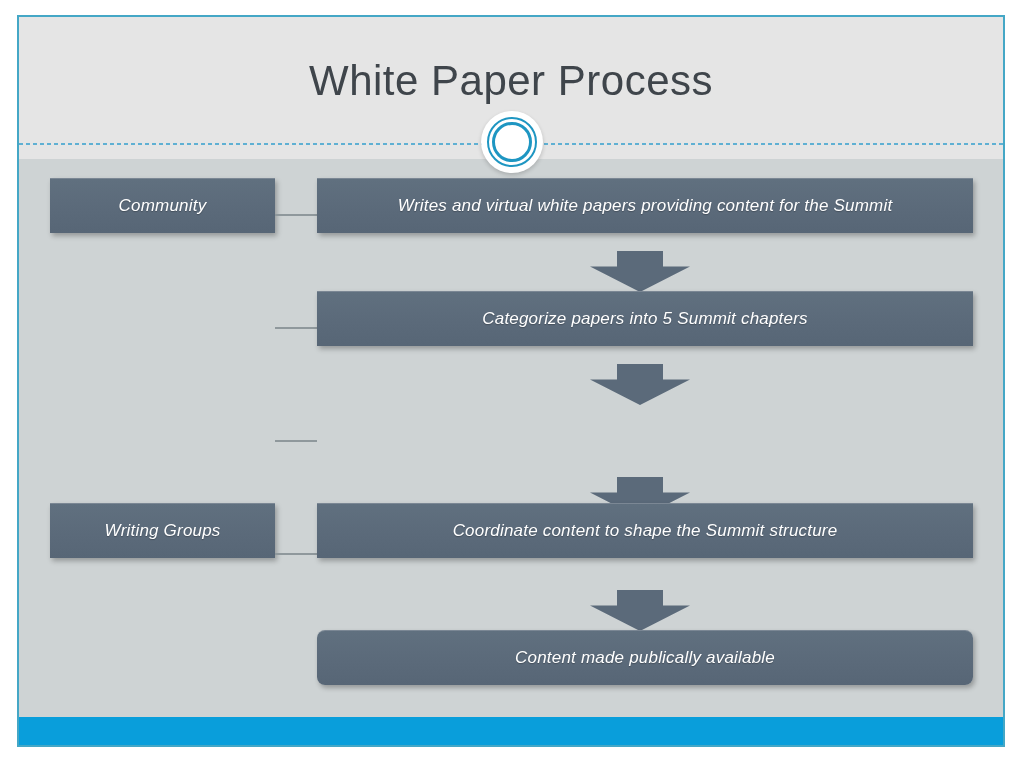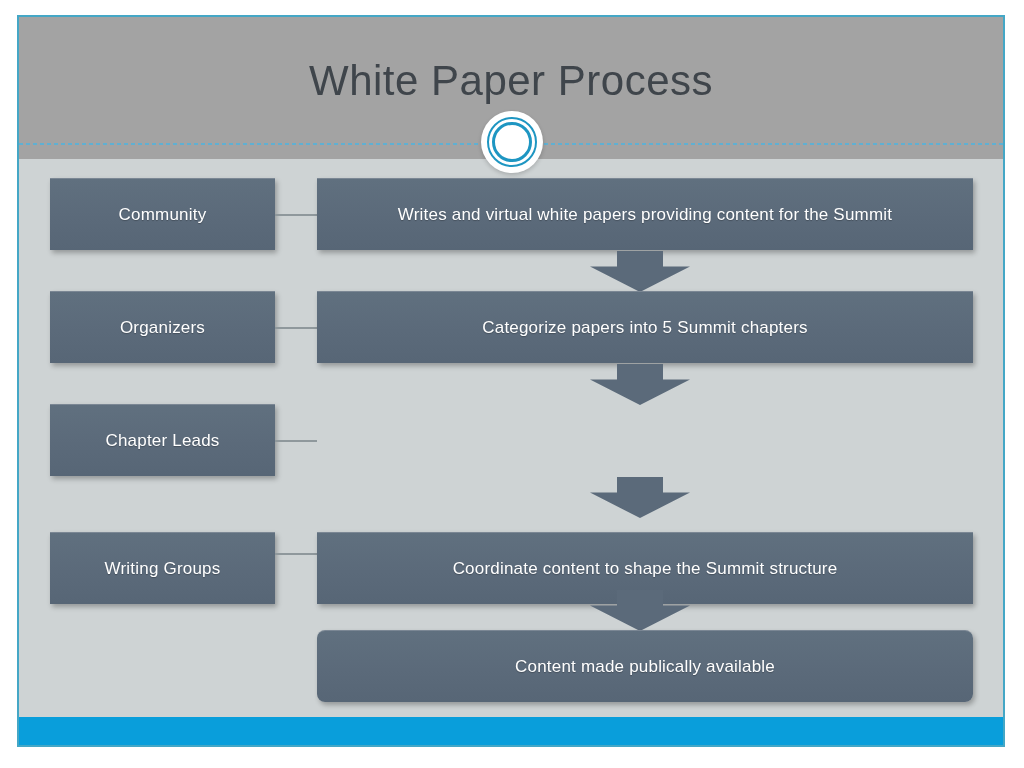--- a/index.html
+++ b/index.html
@@ -4,21 +4,21 @@
 <style>
   * { margin:0; padding:0; box-sizing:border-box; }
   html,body { width:1024px; height:768px; background:#ffffff; font-family:"Liberation Sans", sans-serif; }
   .page { position:relative; width:1024px; height:768px; background:#ffffff; overflow:hidden; }
 
   .slide {
     position:absolute; left:17px; top:15px; width:988px; height:732px;
     background:#ffffff; border:2px solid #44a7c6;
   }
 
-  .header { position:absolute; left:0; top:0; width:100%; height:142px; background:#a3a3a3; }
+  .header { position:absolute; left:0; top:0; width:100%; height:142px; background:#e5e5e5; }
   .title {
     position:absolute; left:0; top:40px; width:100%;
     text-align:center; font-size:42px; font-weight:500; letter-spacing:0.5px;
     color:#3f454b;
   }
 
   .dashed-line {
     position:absolute; left:0; top:126px; width:100%; height:2px;
     background:repeating-linear-gradient(90deg,#5fb0d3 0 4px, transparent 4px 7px);
   }
@@ -33,41 +33,42 @@
     box-shadow:0 2px 4px rgba(0,0,0,0.18);
     display:flex; align-items:center; justify-content:center;
   }
   .ring-outer {
     width:50px; height:50px; border:2px solid #1e96c2; border-radius:50%;
     display:flex; align-items:center; justify-content:center;
   }
   .ring-inner { width:40px; height:40px; border:3px solid #1e96c2; border-radius:50%; }
 
   .actor-box, .action-box {
-    position:absolute; height:72px;
+    position:absolute; height:55px;
     background:linear-gradient(180deg,#60707f 0%, #5b6a7a 55%, #576676 100%);
     border-top:1px solid rgba(255,255,255,0.22);
     box-shadow:2px 3px 5px rgba(0,0,0,0.28);
     color:#ffffff; display:flex; align-items:center; justify-content:center;
     text-align:center; font-size:17px; letter-spacing:0.2px;
     text-shadow:0 1px 1px rgba(0,0,0,0.25);
+    font-style:italic;
   }
   .actor-box  { left:31px;  width:225px; }
   .action-box { left:298px; width:656px; padding:0 20px; }
 
   .connector { position:absolute; left:256px; width:42px; height:2px; background:#8f989c; }
 
   .flow-arrow {
     position:absolute; left:571px; width:100px; height:41px;
     background:#5b6a7a;
     clip-path:polygon(27% 0, 73% 0, 73% 38%, 100% 38%, 50% 100%, 0 38%, 27% 38%);
     filter:drop-shadow(2px 2px 2px rgba(0,0,0,0.22));
   }
 
-  .r0 { top:161px; } .r1 { top:274px; } .r2 { top:387px; } .r3 { top:515px; } .r4 { top:613px;border-radius:8px; }
+  .r0 { top:161px; } .r1 { top:274px; } .r2 { top:387px; } .r3 { top:486px; } .r4 { top:613px;border-radius:8px; }
   .c0 { top:197px; } .c1 { top:310px; } .c2 { top:423px; } .c3 { top:536px; }
   .a0 { top:234px; } .a1 { top:347px; } .a2 { top:460px; } .a3 { top:573px; }
 </style>
 </head>
 <body>
 
 <div class="page">
   <div class="slide">
 
     <div class="header">
@@ -80,32 +81,26 @@
 
     <div class="actor-box r0">
       <span>Community</span>
     </div>
     <div class="connector c0"></div>
     <div class="action-box r0">
       <span>Writes and virtual white papers providing content for the Summit</span>
     </div>
     <div class="flow-arrow a0"></div>
 
-    <div class="actor-box r1">
-      <span>Organizers</span>
-    </div>
     <div class="connector c1"></div>
     <div class="action-box r1">
       <span>Categorize papers into 5 Summit chapters</span>
     </div>
     <div class="flow-arrow a1"></div>
 
-    <div class="actor-box r2">
-      <span>Chapter Leads</span>
-    </div>
     <div class="connector c2"></div>
     <div class="flow-arrow a2"></div>
 
     <div class="actor-box r3">
       <span>Writing Groups</span>
     </div>
     <div class="connector c3"></div>
     <div class="action-box r3">
       <span>Coordinate content to shape the Summit structure</span>
     </div>

